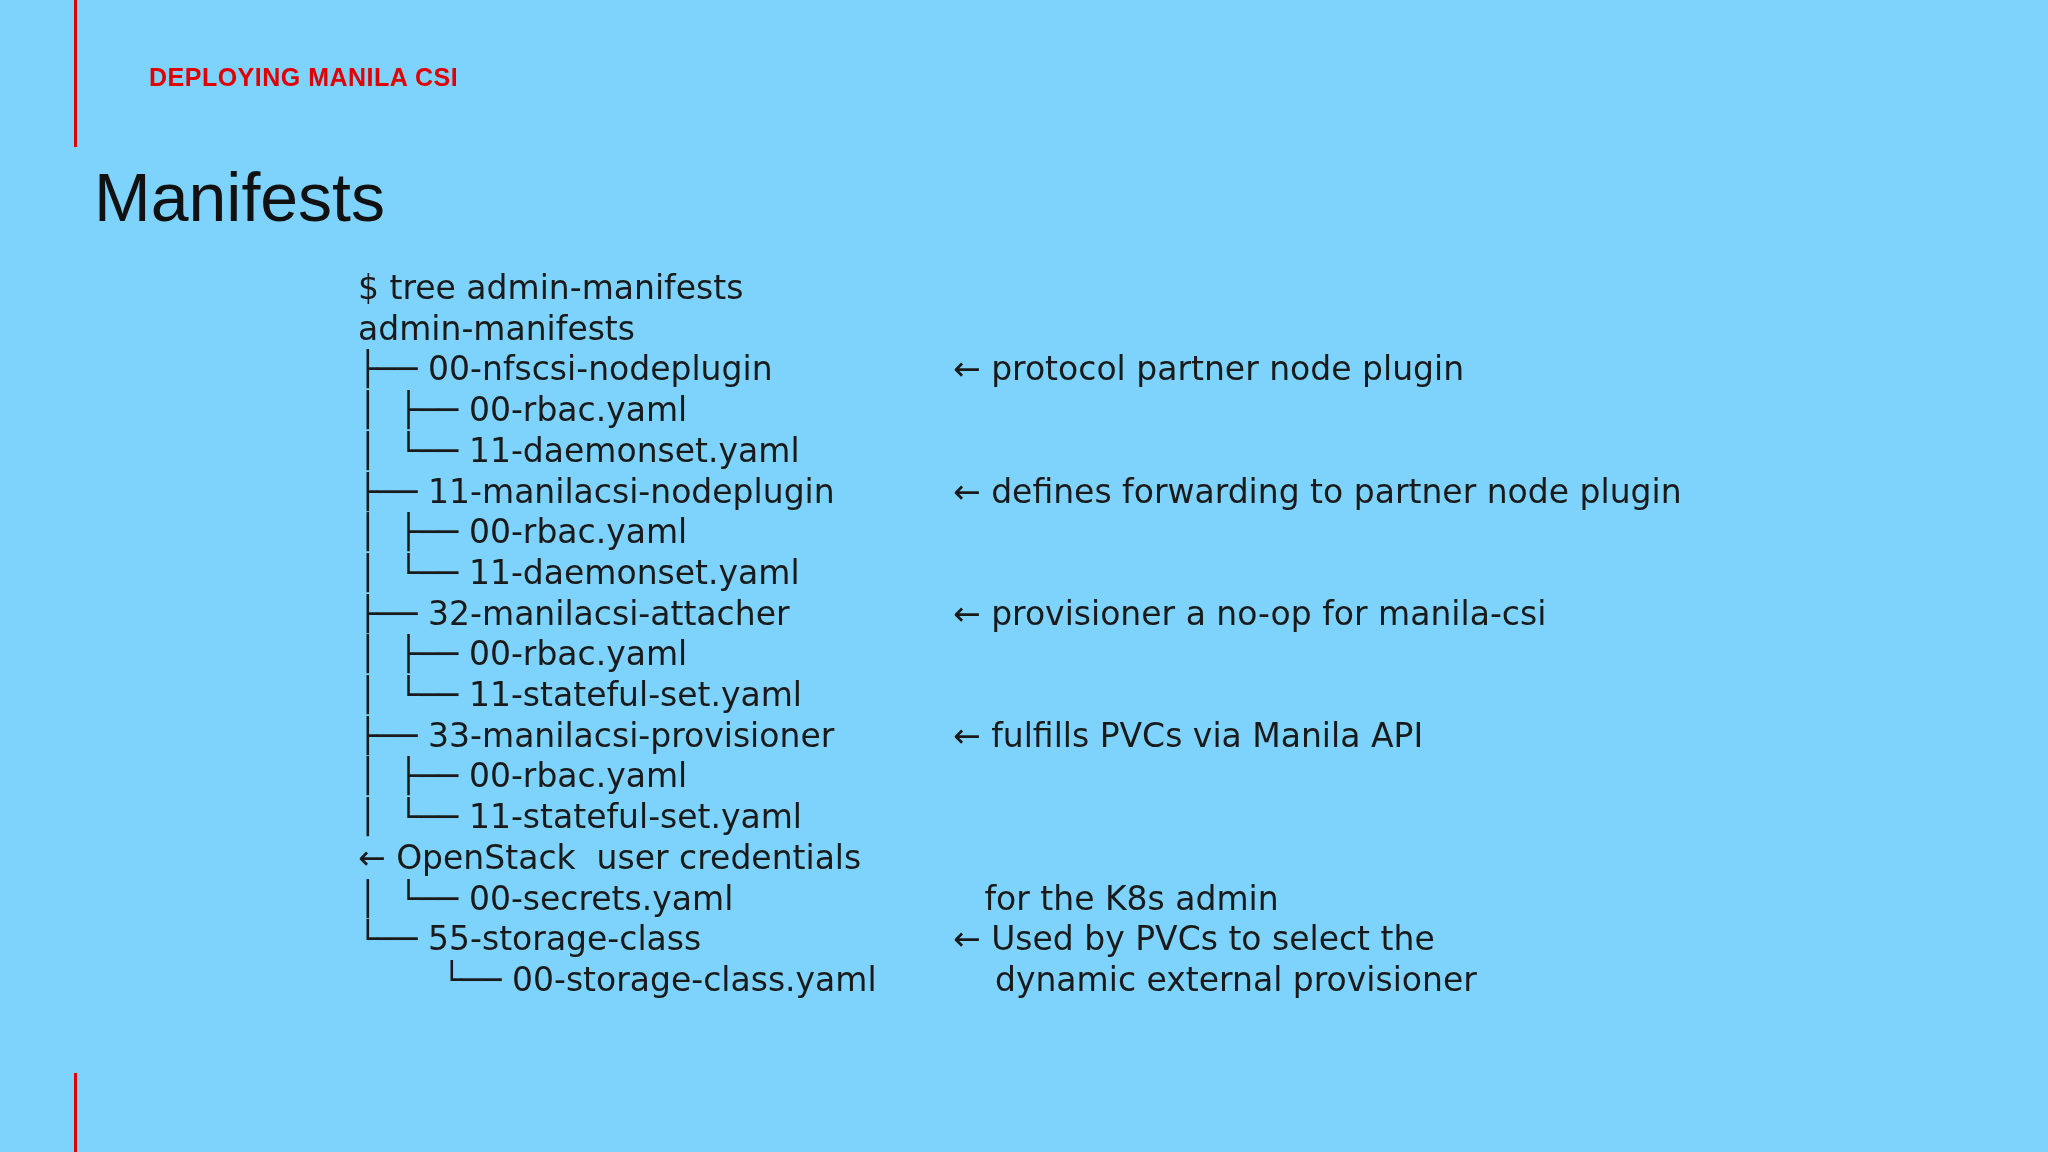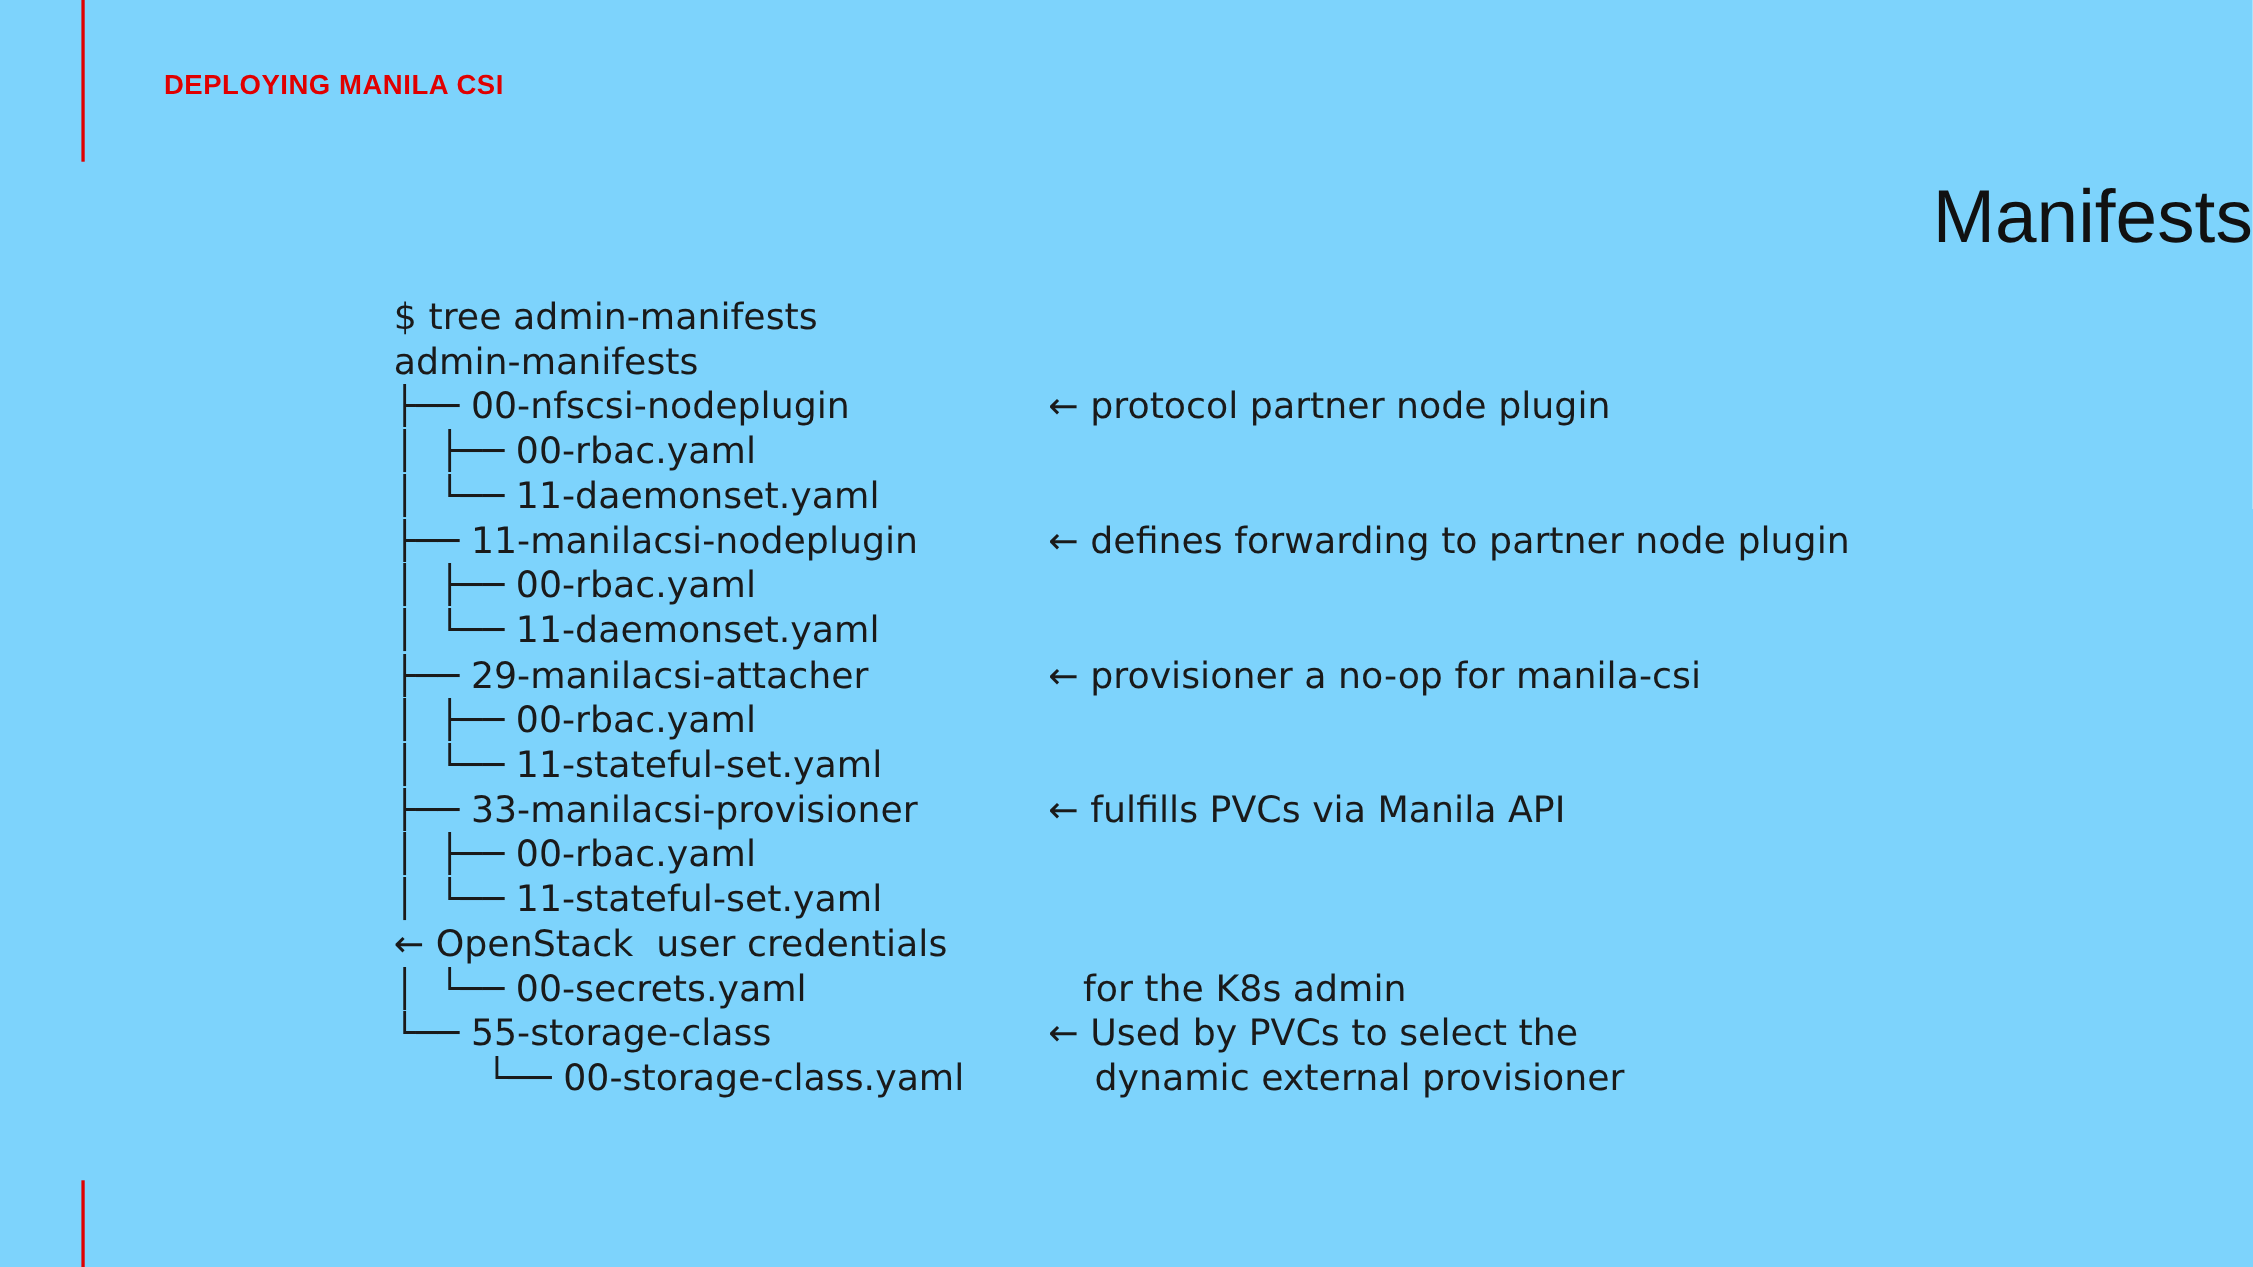--- a/index.html
+++ b/index.html
@@ -35,21 +35,21 @@
     letter-spacing: 0.5px;
     color: #e00000;
     white-space: nowrap;
   }
   .title {
     position: absolute;
     left: 94px;
     right: 0;
     top: 158px;
     margin: 0;
-    text-align: right;
+    text-align: left;
     font-family: "Liberation Sans", sans-serif;
     font-weight: 300;
     font-size: 68px;
     color: #111111;
     white-space: nowrap;
   }
   .tree {
     position: absolute;
     left: 358px;
     top: 268px;
@@ -106,21 +106,21 @@
 
   <div class="tree">
       <div class="tree-row"><span class="tree-cell">$ tree admin-manifests</span><span class="note-cell"></span></div>
       <div class="tree-row"><span class="tree-cell">admin-manifests</span><span class="note-cell"></span></div>
       <div class="tree-row"><span class="tree-cell">├── 00-nfscsi-nodeplugin</span><span class="note-cell">← protocol partner node plugin</span></div>
       <div class="tree-row"><span class="tree-cell">│  ├── 00-rbac.yaml</span><span class="note-cell"></span></div>
       <div class="tree-row"><span class="tree-cell">│  └── 11-daemonset.yaml</span><span class="note-cell"></span></div>
       <div class="tree-row"><span class="tree-cell">├── 11-manilacsi-nodeplugin</span><span class="note-cell">← defines forwarding to partner node plugin</span></div>
       <div class="tree-row"><span class="tree-cell">│  ├── 00-rbac.yaml</span><span class="note-cell"></span></div>
       <div class="tree-row"><span class="tree-cell">│  └── 11-daemonset.yaml</span><span class="note-cell"></span></div>
-      <div class="tree-row"><span class="tree-cell">├── 29-manilacsi-attacher</span><span class="note-cell">← provisioner a no-op for manila-csi</span></div>
+      <div class="tree-row"><span class="tree-cell">├── 32-manilacsi-attacher</span><span class="note-cell">← provisioner a no-op for manila-csi</span></div>
       <div class="tree-row"><span class="tree-cell">│  ├── 00-rbac.yaml</span><span class="note-cell"></span></div>
       <div class="tree-row"><span class="tree-cell">│  └── 11-stateful-set.yaml</span><span class="note-cell"></span></div>
       <div class="tree-row"><span class="tree-cell">├── 33-manilacsi-provisioner</span><span class="note-cell">← fulfills PVCs via Manila API</span></div>
       <div class="tree-row"><span class="tree-cell">│  ├── 00-rbac.yaml</span><span class="note-cell"></span></div>
       <div class="tree-row"><span class="tree-cell">│  └── 11-stateful-set.yaml</span><span class="note-cell"></span></div>
       <div class="tree-row"><span class="note-cell">← OpenStack  user credentials</span></div>
       <div class="tree-row"><span class="tree-cell">│  └── 00-secrets.yaml</span><span class="note-cell">   for the K8s admin</span></div>
       <div class="tree-row"><span class="tree-cell">└── 55-storage-class</span><span class="note-cell">← Used by PVCs to select the</span></div>
       <div class="tree-row"><span class="tree-cell">        └── 00-storage-class.yaml</span><span class="note-cell">    dynamic external provisioner</span></div>
     </div>

